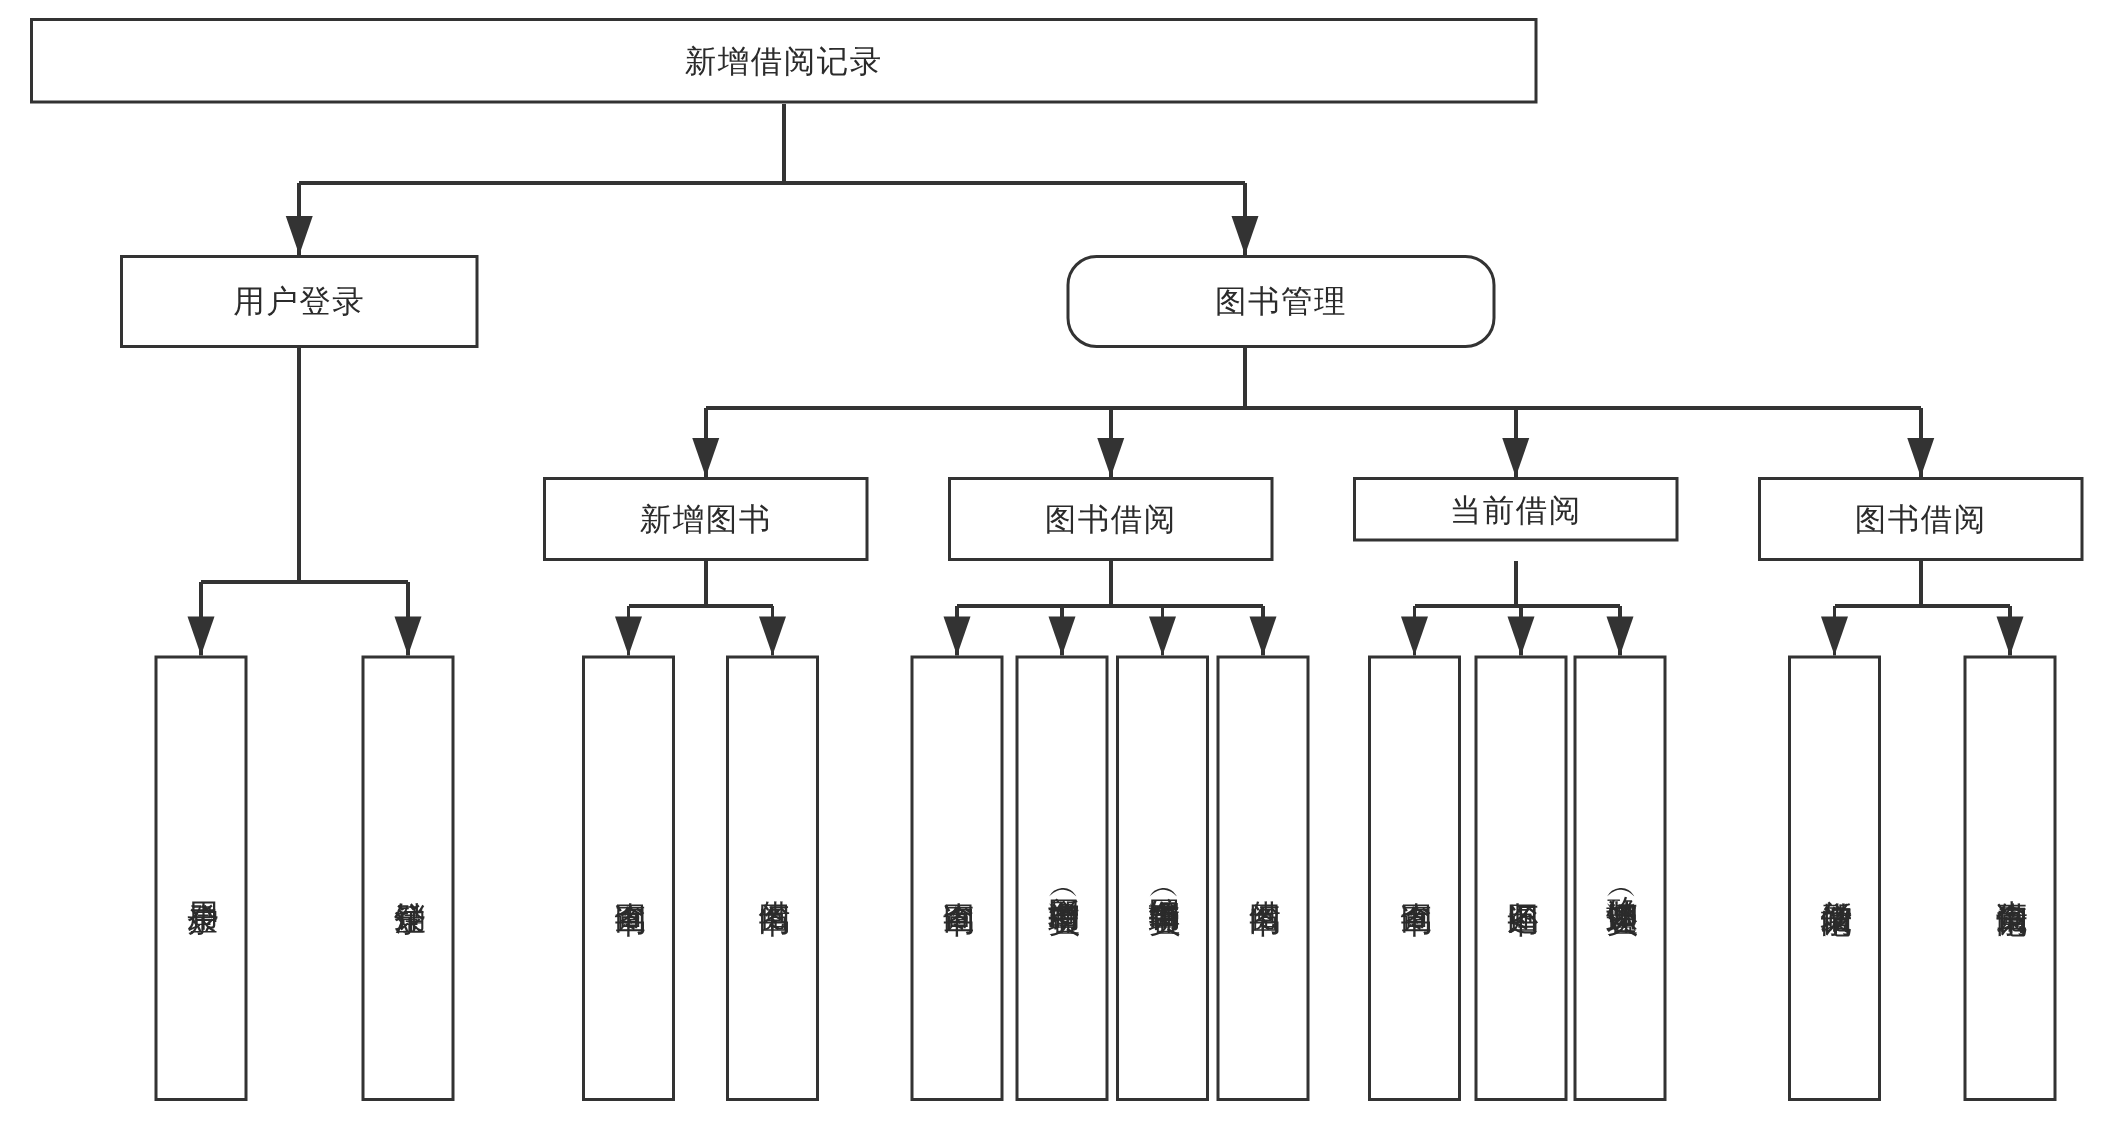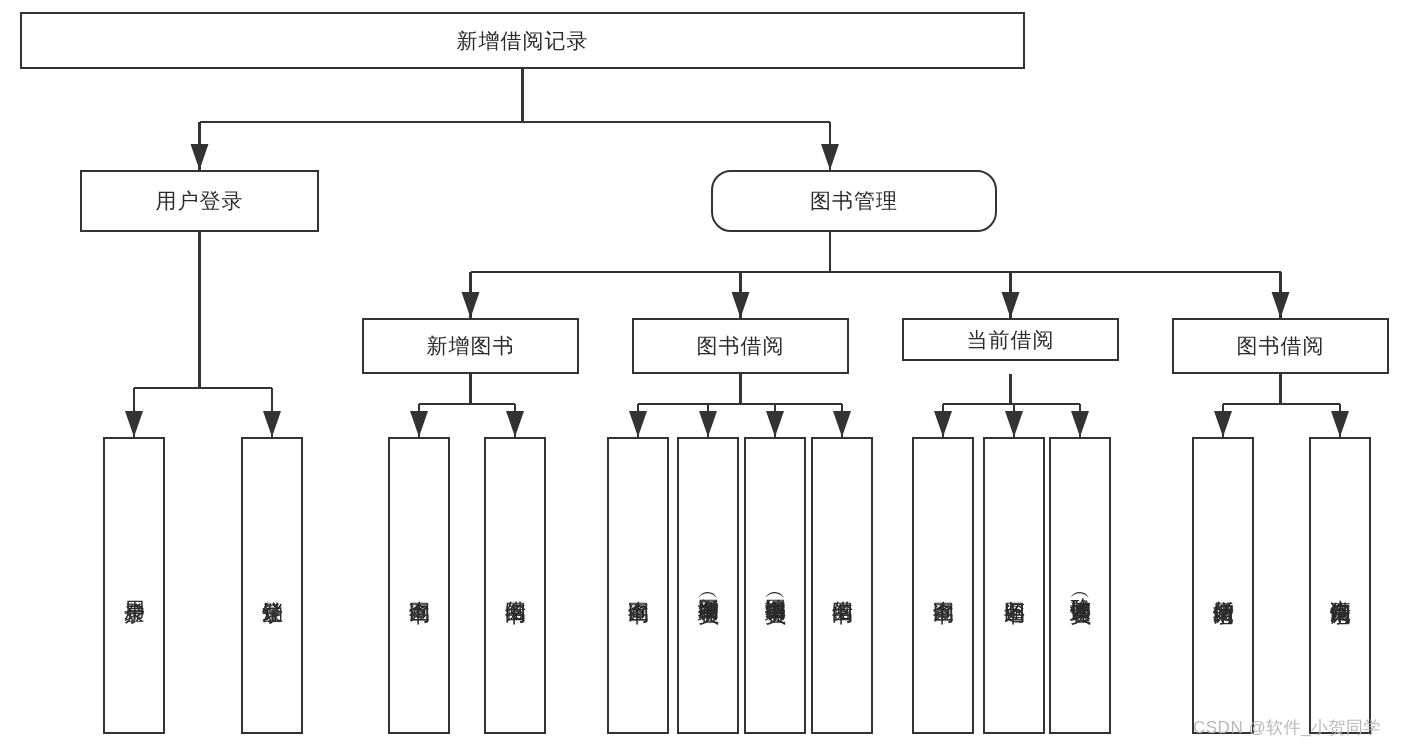--- a/index.html
+++ b/index.html
@@ -179,14 +179,13 @@
       <div class="node v" style="left: 1049px; top: 437px; width: 62px; height: 297px;">
         <span class="lbl">确认归还（管理员）</span>
       </div>
       <div class="node v" style="left: 1192px; top: 437px; width: 62px; height: 297px;">
         <span class="lbl">新增借阅记录</span>
       </div>
       <div class="node v" style="left: 1309px; top: 437px; width: 62px; height: 297px;">
         <span class="lbl">查询借阅记录</span>
       </div>
     </div>
-  <div class="watermark" style="left:1193px; top:716px;">CSDN @软件_小贺同学</div>
 </div>
 
 </body></html>

